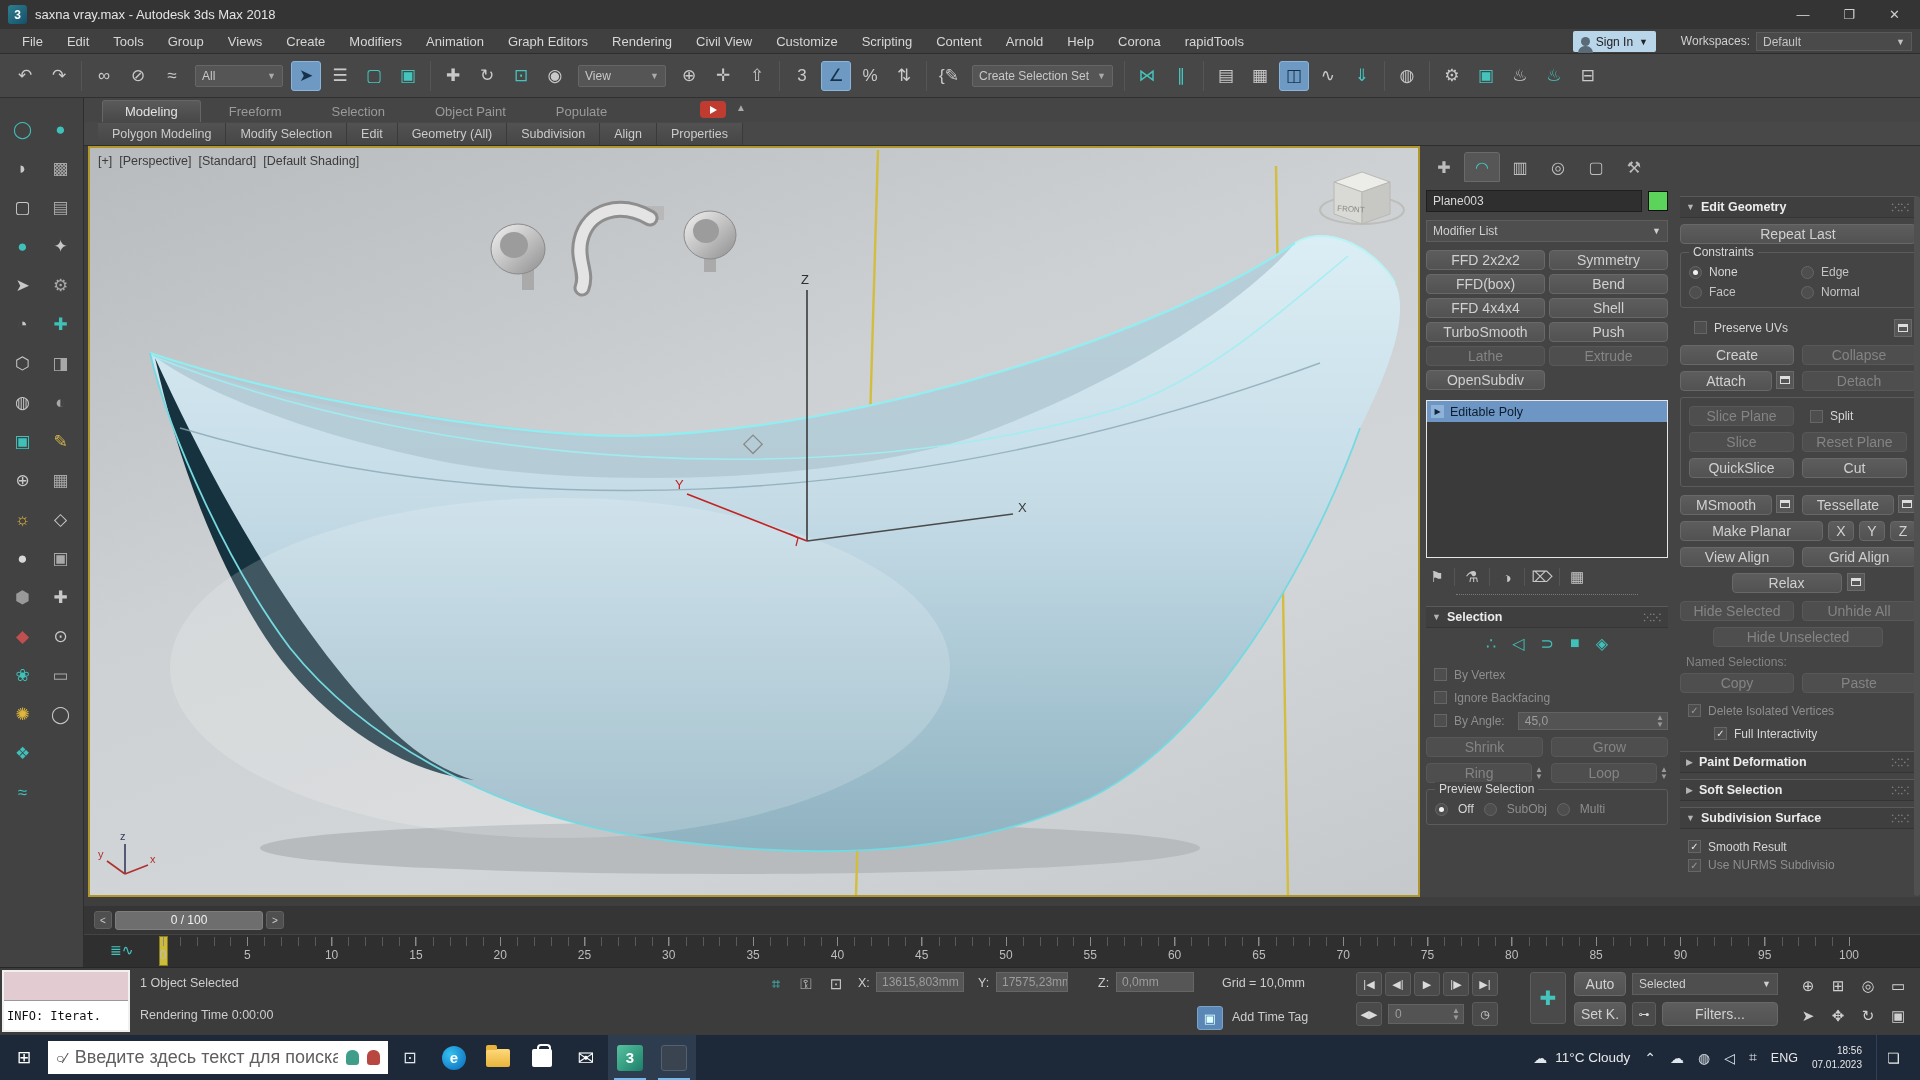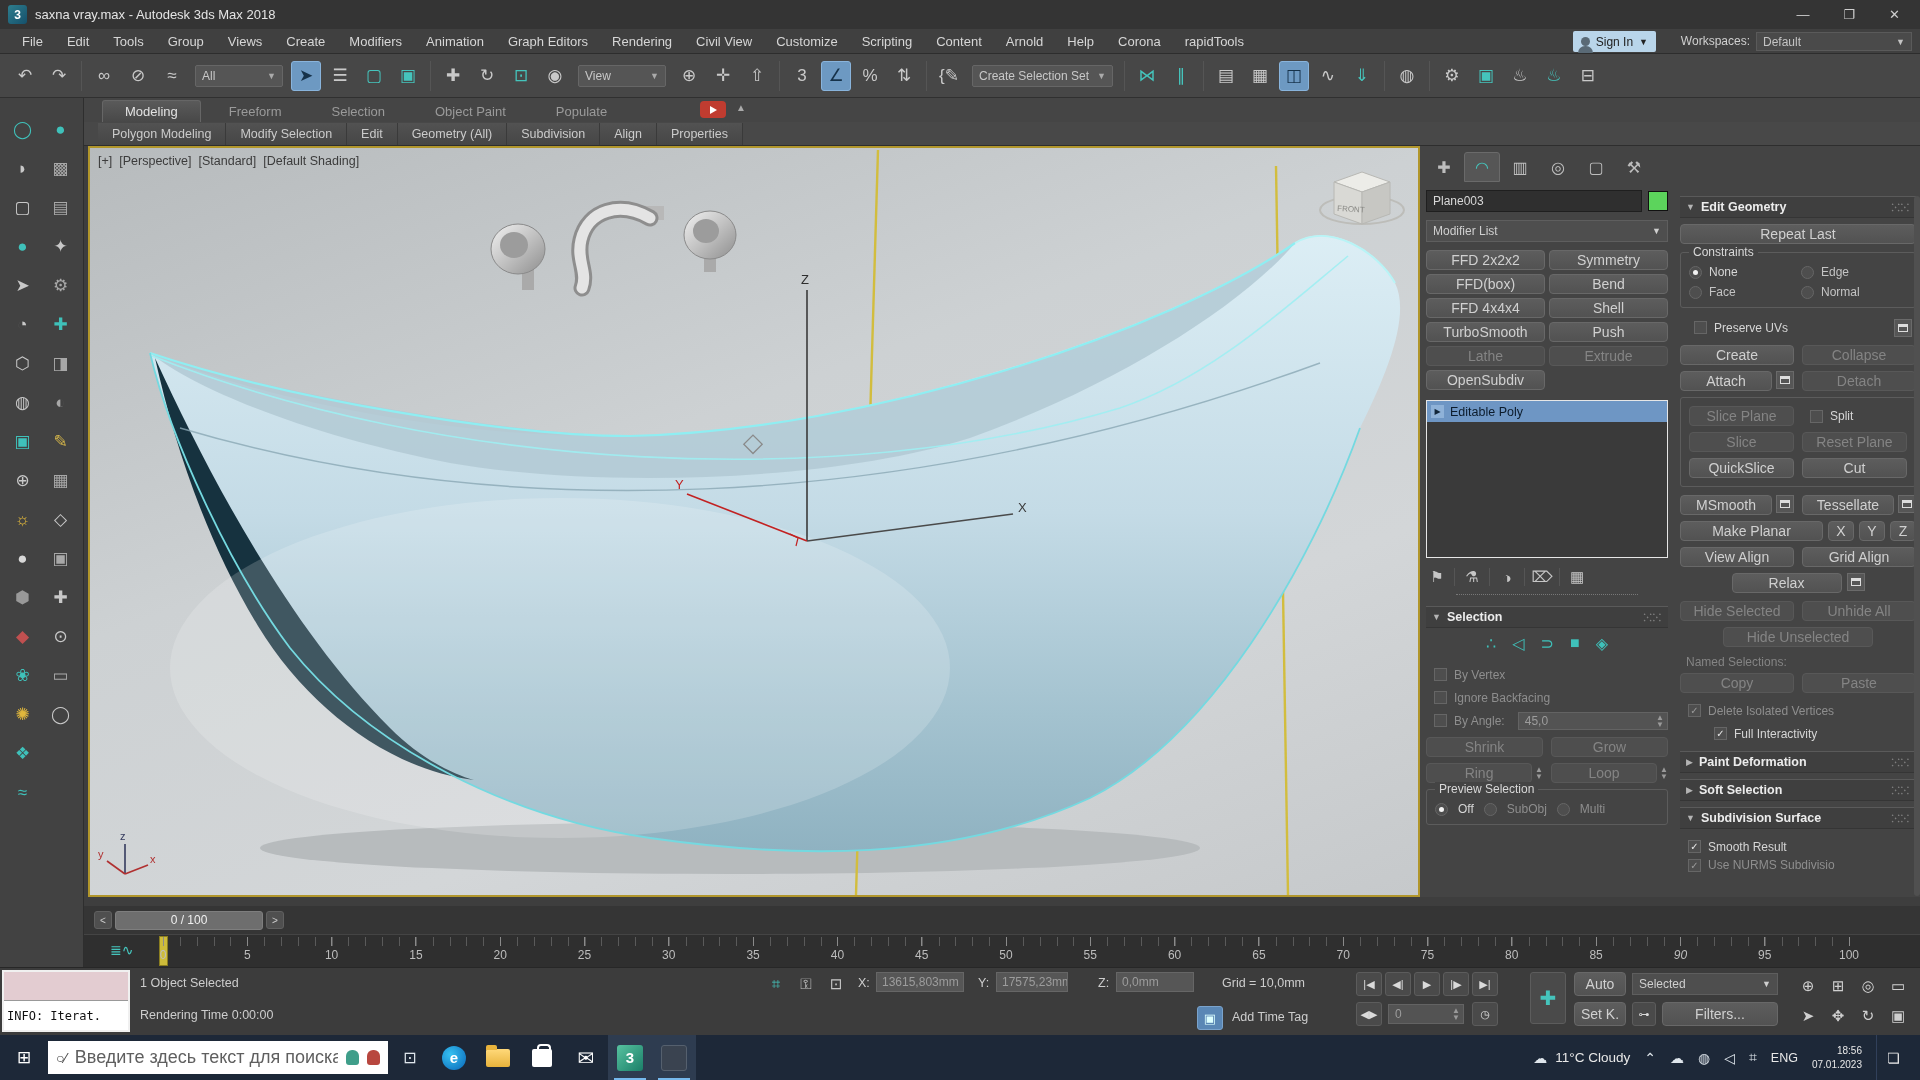--- a/index.html
+++ b/index.html
@@ -583,21 +583,21 @@
         <div class="btn" style="width:110px">Relax</div>
         <span class="setbox">
             <i></i>
           </span>
       </div>
       <div class="pair">
         <div class="btn dis">Hide Selected</div>
         <div class="btn dis">Unhide All</div>
       </div>
       <div style="display:flex;justify-content:center;margin-bottom:8px">
-        <div class="btn dis" style="width:150px">Hide Unselected</div>
+        <div class="btn dis" style="width:170px">Hide Unselected</div>
       </div>
       <div class="dimtext">Named Selections:</div>
       <div class="pair">
         <div class="btn dis">Copy</div>
         <div class="btn dis">Paste</div>
       </div>
       <div class="chkrow">
           <span class="chk dim">✓</span>
           <span>Delete Isolated Vertices</span>
         </div>
@@ -653,21 +653,21 @@
         <div class="tick" style="left: 733.4px;"><i></i><span>40</span></div>
         <div class="tick" style="left: 817.7px;"><i></i><span>45</span></div>
         <div class="tick" style="left: 902px;"><i></i><span>50</span></div>
         <div class="tick" style="left: 986.3px;"><i></i><span>55</span></div>
         <div class="tick" style="left: 1070.6px;"><i></i><span>60</span></div>
         <div class="tick" style="left: 1154.9px;"><i></i><span>65</span></div>
         <div class="tick" style="left: 1239.2px;"><i></i><span>70</span></div>
         <div class="tick" style="left: 1323.5px;"><i></i><span>75</span></div>
         <div class="tick" style="left: 1407.8px;"><i></i><span>80</span></div>
         <div class="tick" style="left: 1492.1px;"><i></i><span>85</span></div>
-        <div class="tick" style="left: 1576.4px; font-style: italic;"><i></i><span>90</span></div>
+        <div class="tick" style="left: 1576.4px;"><i></i><span>90</span></div>
         <div class="tick" style="left: 1660.7px;"><i></i><span>95</span></div>
         <div class="tick" style="left: 1745px;"><i></i><span>100</span></div>
       </div>
   </div>
 
   <div id="statusbar" class="abs">
     <div id="listener">
       <div class="pink"></div>
       <div class="white">INFO: Iterat.</div>
     </div>

